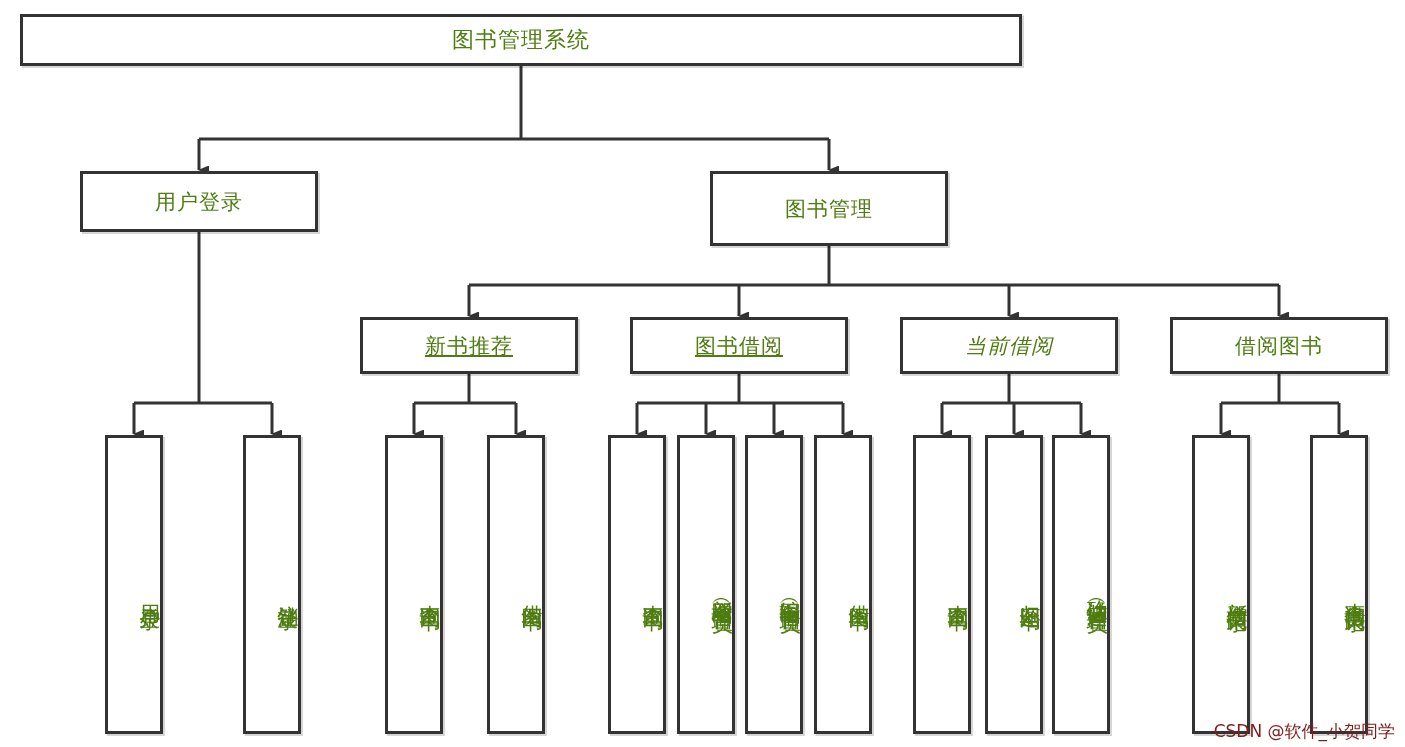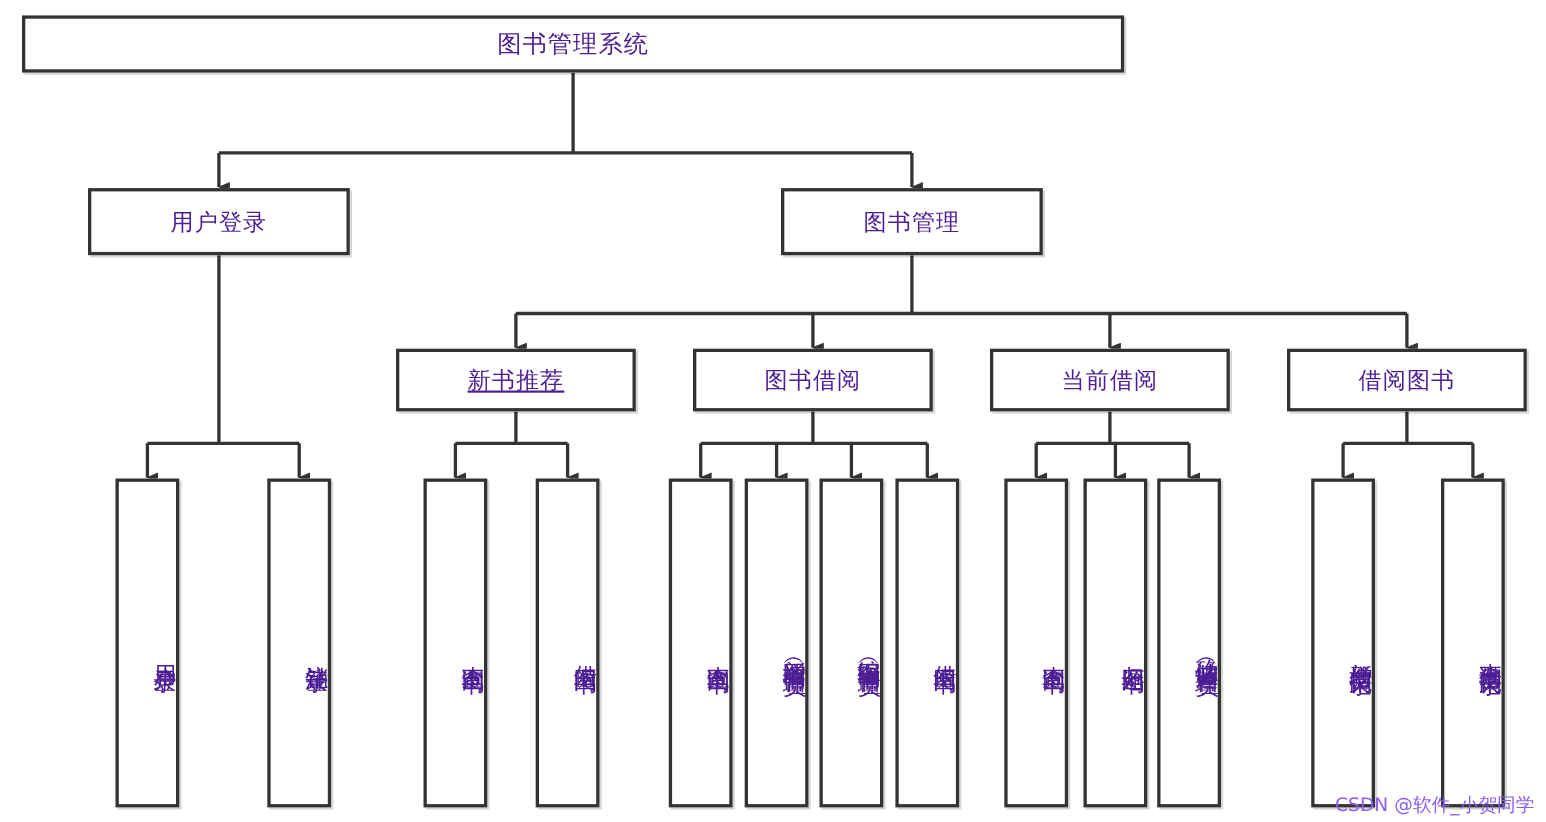--- a/index.html
+++ b/index.html
@@ -27,21 +27,21 @@
     pointer-events: none;
   }
   .node {
     position: absolute;
     box-sizing: border-box;
     border: 3px solid #333333;
     background: #ffffff;
     display: flex;
     align-items: center;
     justify-content: center;
-    color: #4c1d95;
+    color: #4d7c0f;
     box-shadow: 2px 2px 0 rgba(0,0,0,0.16);
   }
   .node.h {
     font-size: 21px;
     letter-spacing: 1px;
   }
   .node.v {
     writing-mode: vertical-rl;
     text-orientation: upright;
     font-size: 21px;
@@ -58,21 +58,21 @@
     display: block;
   }
   .node.root {
     font-size: 22px;
   }
   #watermark {
     position: absolute;
     right: 10px;
     bottom: 4px;
     font-size: 17px;
-    color: #8b5cf6;
+    color: #7f1d1d;
     white-space: nowrap;
     user-select: none;
   }
 </style>
 </head>
 <body>
 
 <div id="diagram-root">
 
   <svg id="edge-layer" viewBox="0 0 1405 747" preserveAspectRatio="none" aria-hidden="true">
@@ -118,30 +118,30 @@
       </g>
   </svg>
 
   <div id="nodes-layer">
       <div class="node h root" style="left: 20px; top: 14px; width: 1002px; height: 52px;">
         <span class="hlabel">图书管理系统</span>
       </div>
       <div class="node h" style="left: 80px; top: 171px; width: 238px; height: 61px;">
         <span class="hlabel">用户登录</span>
       </div>
-      <div class="node h" style="left: 710px; top: 171px; width: 238px; height: 61px;">
+      <div class="node h" style="left: 710px; top: 171px; width: 238px; height: 75px;">
         <span class="hlabel">图书管理</span>
       </div>
       <div class="node h" style="left: 360px; top: 317px; width: 218px; height: 57px; text-decoration: underline;">
         <span class="hlabel">新书推荐</span>
       </div>
-      <div class="node h" style="left: 630px; top: 317px; width: 218px; height: 57px;">
+      <div class="node h" style="left: 630px; top: 317px; width: 218px; height: 57px; text-decoration: underline;">
         <span class="hlabel">图书借阅</span>
       </div>
-      <div class="node h" style="left: 900px; top: 317px; width: 218px; height: 57px;">
+      <div class="node h" style="left: 900px; top: 317px; width: 218px; height: 57px; font-style: italic;">
         <span class="hlabel">当前借阅</span>
       </div>
       <div class="node h" style="left: 1170px; top: 317px; width: 218px; height: 57px;">
         <span class="hlabel">借阅图书</span>
       </div>
       <div class="node v" style="left: 105px; top: 435px; width: 58px; height: 299px;">
         <span class="vlabel">用户登录</span>
       </div>
       <div class="node v" style="left: 243px; top: 435px; width: 58px; height: 299px;">
         <span class="vlabel">注销登录</span>

